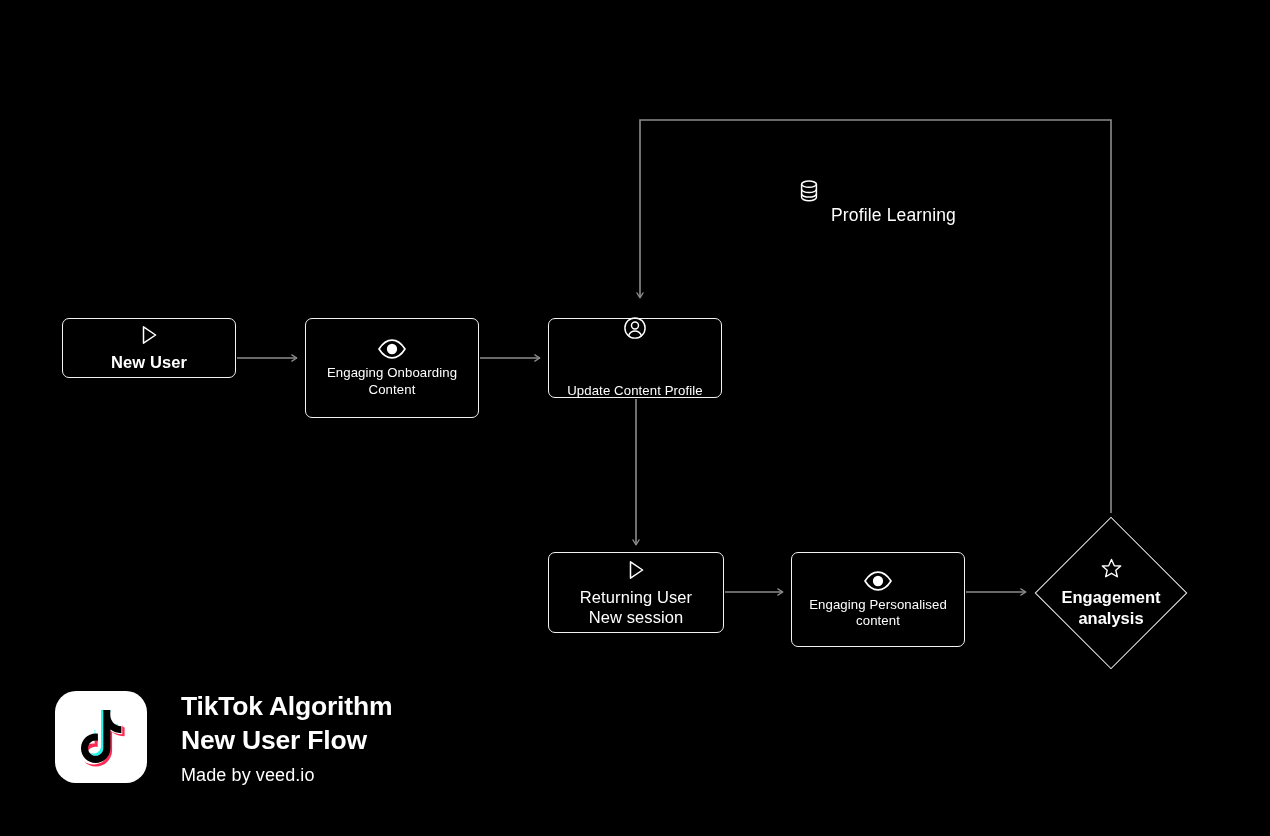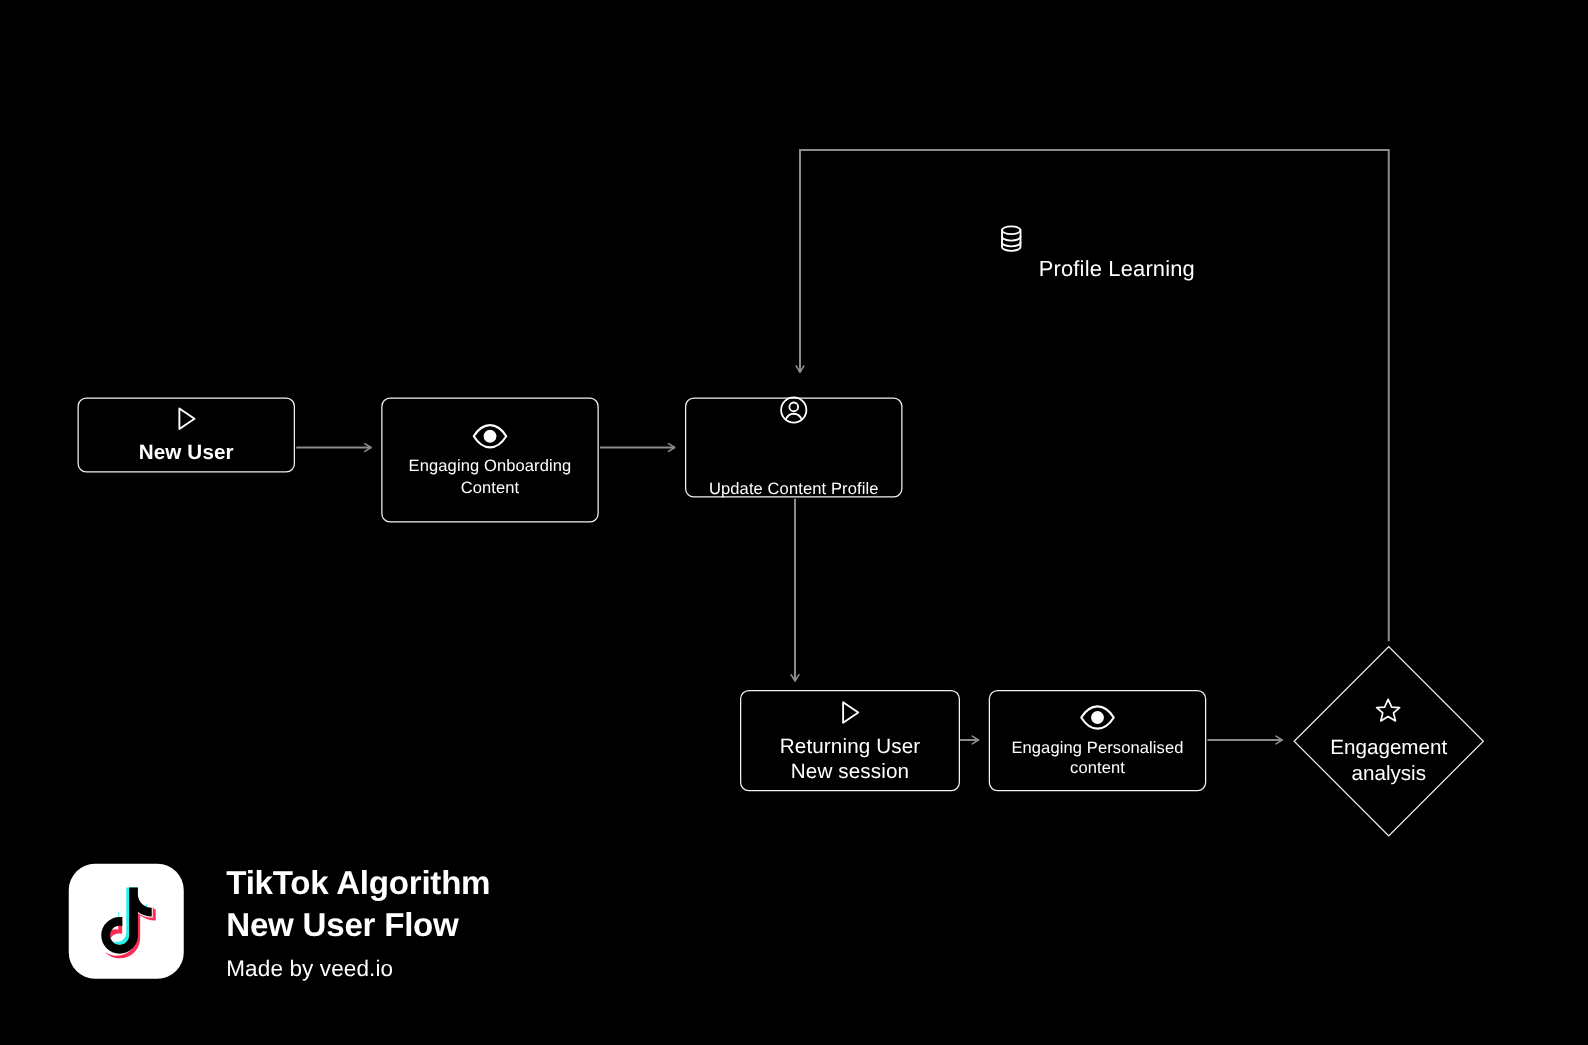--- a/index.html
+++ b/index.html
@@ -78,20 +78,21 @@
     background: #000000;
     box-sizing: border-box;
   }
   .diamond-content {
     position: relative;
     z-index: 3;
     display: flex;
     flex-direction: column;
     align-items: center;
     justify-content: center;
+    font-weight: bold;
   }
   .diamond-content .node-icon { margin-bottom: 3px; }
   .diamond-content .node-label {
     text-align: center;
     font-size: 16.5px;
     line-height: 1.25;
     white-space: pre-line;
   }
 
   
@@ -206,31 +207,31 @@
     <span class="node-icon">
       <svg width="24" height="24" viewBox="0 0 24 24" fill="none" stroke="#ffffff" stroke-width="1.45" stroke-linejoin="round" stroke-linecap="round">
         <circle cx="12" cy="12" r="10.1"></circle>
         <circle cx="12" cy="9.5" r="3.5"></circle>
         <path d="M5.6,19.6 C6.9,16.6 9.2,15 12,15 C14.8,15 17.1,16.6 18.4,19.6"></path>
       </svg>
     </span>
     <span class="node-label lbl-sm">Update Content Profile</span>
   </div>
 
-  <div class="node" style="left:548px; top:552px; width:176px; height:81px;margin-left:44px;">
+  <div class="node" style="left:548px; top:552px; width:176px; height:81px;">
     <span class="node-icon">
       <svg width="24" height="24" viewBox="0 0 24 24" fill="none" stroke="#ffffff" stroke-width="1.5" stroke-linejoin="round" stroke-linecap="round">
         <path d="M6.5,3.8 L18.6,12 L6.5,20.2 Z"></path>
       </svg>
     </span>
     <span class="node-label lbl-lg">Returning User
 New session</span>
   </div>
 
-  <div class="node" style="left:791px; top:552px; width:174px; height:81px;">
+  <div class="node" style="left:791px; top:552px; width:174px; height:95px;">
     <span class="node-icon">
       <svg width="30" height="22" viewBox="0 0 30 22" fill="none" stroke="#ffffff" stroke-width="1.7" stroke-linejoin="round" stroke-linecap="round">
         <path d="M2,11 C6,4.6 10.5,2.1 15,2.1 C19.5,2.1 24,4.6 28,11 C24,17.4 19.5,19.9 15,19.9 C10.5,19.9 6,17.4 2,11 Z"></path>
         <circle cx="15" cy="11" r="4.3" fill="#ffffff" stroke="none"></circle>
         <circle cx="15" cy="11" r="4.3"></circle>
       </svg>
     </span>
     <span class="node-label lbl-sm">Engaging Personalised
 content</span>
   </div>

